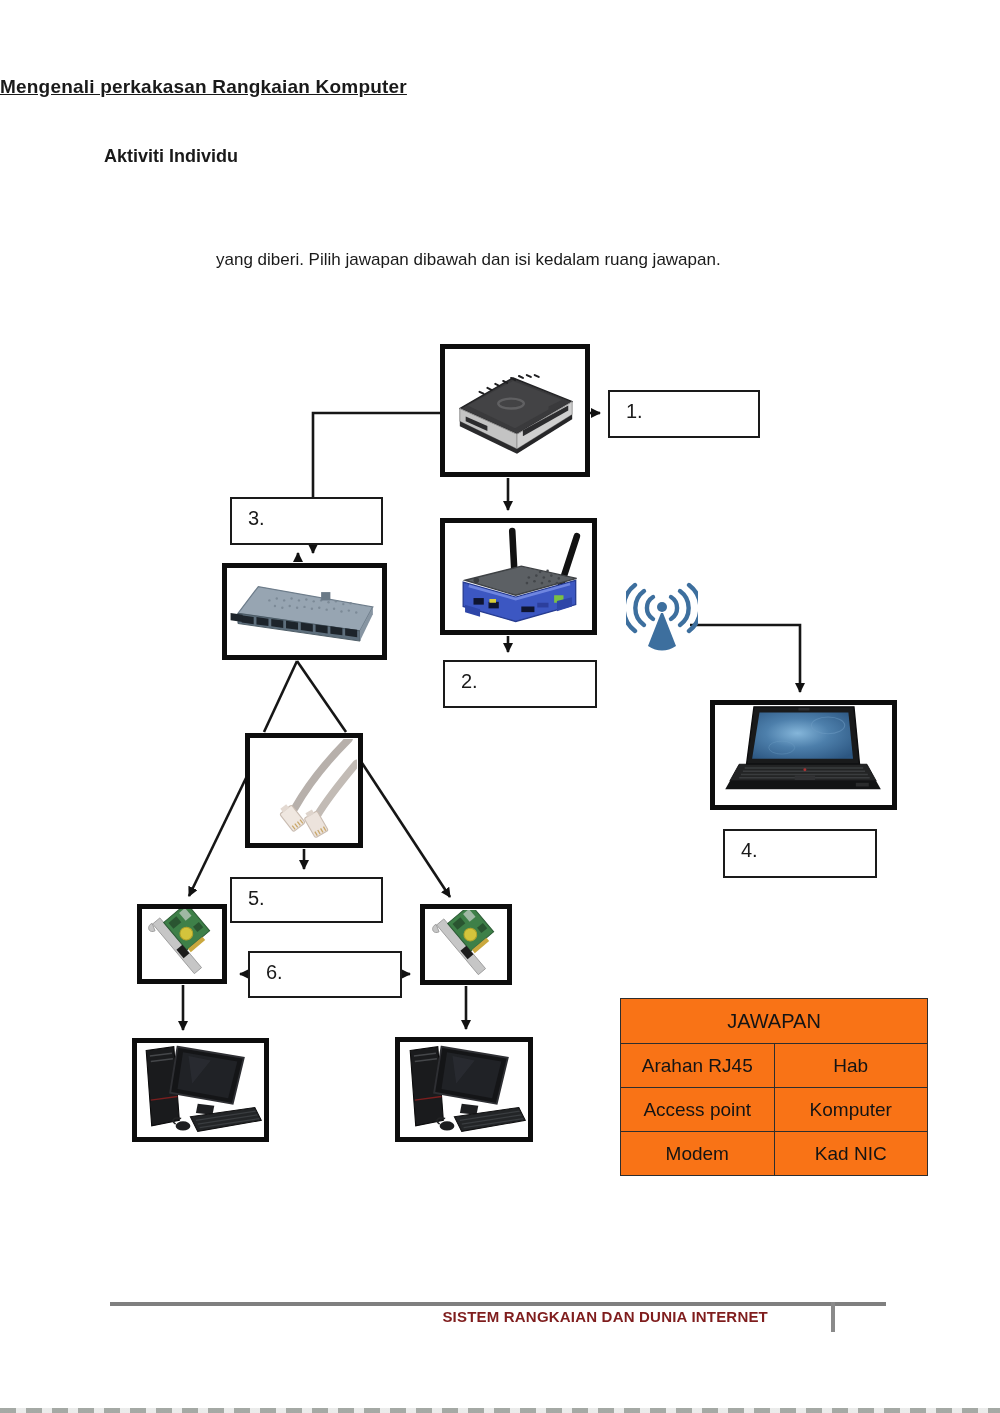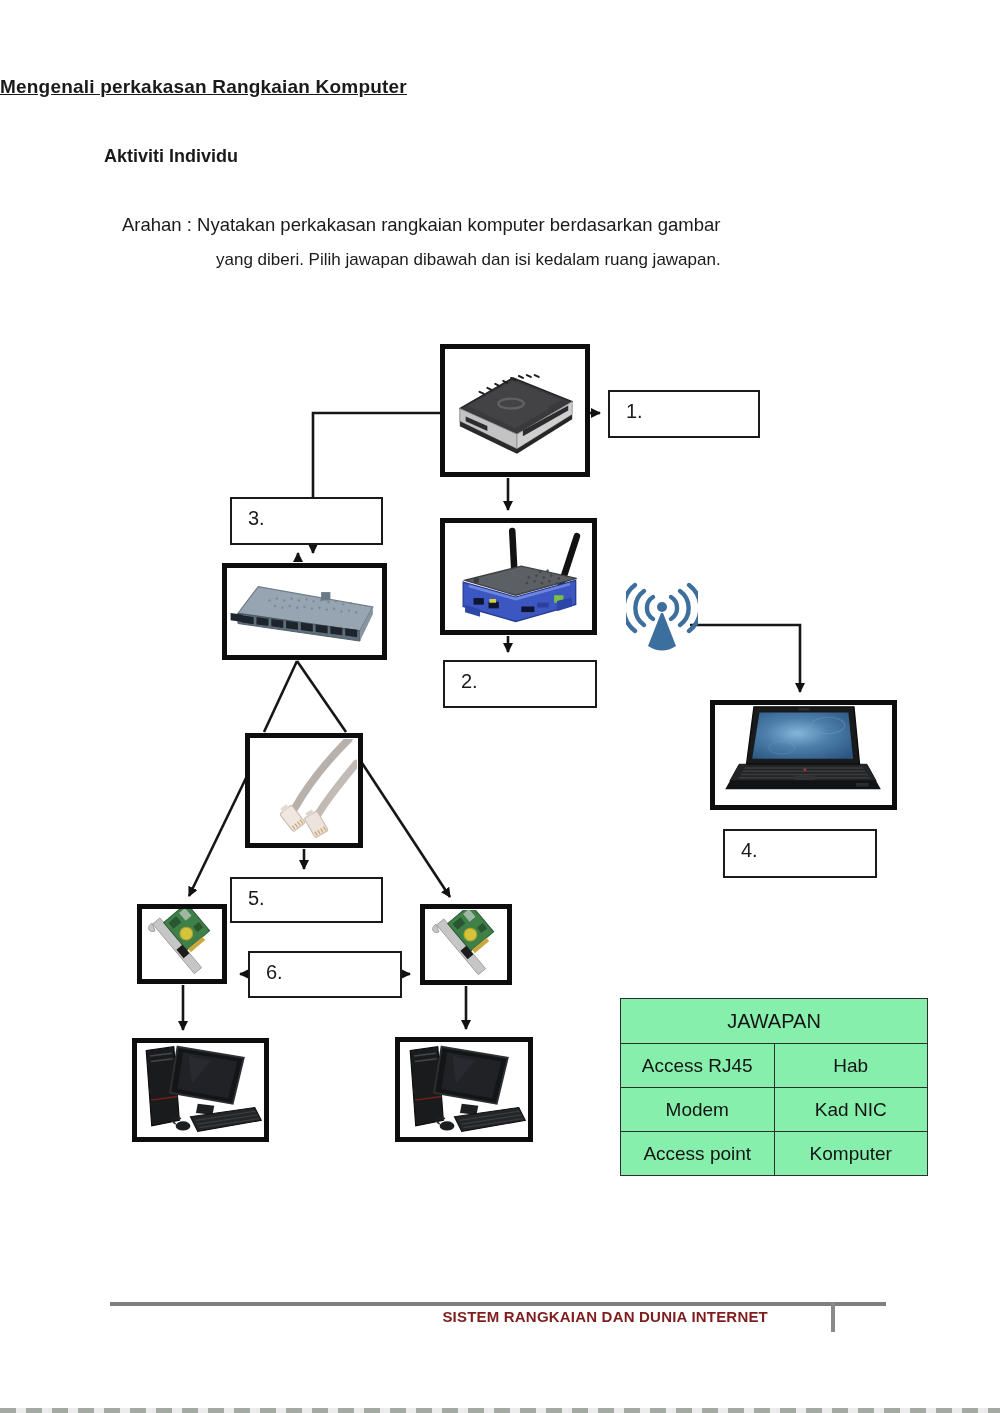--- a/index.html
+++ b/index.html
@@ -32,21 +32,21 @@
   .ansbox{
     z-index:2;background:#ffffff;border:2px solid #1a1a1a;
     box-sizing:border-box;font-size:20px;color:#1a1a1a;
     padding:8px 0 0 16px;
   }
   .apicon{z-index:2;}
   
   #jawapan{
     top:998px;left:620px;width:308px;z-index:2;
     border-collapse:collapse;table-layout:fixed;
-    background:#86efac;
+    background:#f97316;
     font-size:19px;color:#141414;
   }
   #jawapan td{
     border:1.6px solid #2e2e2e;
     text-align:center;vertical-align:middle;
     height:43px;padding:0;
   }
   #jawapan td.hdr{font-size:20px;height:44px;}
   
   .footer-line{top:1302px;left:110px;width:776px;height:4px;background:#7f7f7f;z-index:2;}
@@ -61,21 +61,20 @@
       rgba(55,65,55,.45) 0 16px, rgba(55,65,55,.10) 16px 26px);
   }
 </style>
 </head>
 <body>
 
 <div id="page">
 
   <div class="abs title">Mengenali perkakasan Rangkaian Komputer</div>
   <div class="abs activity">Aktiviti Individu</div>
-  <div class="abs instr1">Arahan : Nyatakan perkakasan rangkaian komputer berdasarkan gambar</div>
   <div class="abs instr2">yang diberi. Pilih jawapan dibawah dan isi kedalam ruang jawapan.</div>
 
   <svg id="connector-svg" class="abs" width="1000" height="1413" viewBox="0 0 1000 1413">
     <defs>
       <marker id="arr" markerWidth="11" markerHeight="10" refX="9" refY="5" orient="auto" markerUnits="userSpaceOnUse">
         <path d="M0,0 L10,5 L0,10 Z" fill="#111"></path>
       </marker>
     </defs>
     <g stroke="#161616" stroke-width="2.6" fill="none">
       <path d="M590,413 H600" marker-end="url(#arr)"></path>
@@ -343,31 +342,31 @@
       <path d="M42,88 C36,84 40,80 48,82" stroke="#232425" stroke-width="1.6" fill="none"></path>
     </svg>
   </div>
 
   <table id="jawapan" class="abs">
     <tbody>
         <tr>
       <td class="hdr" colspan="2">JAWAPAN</td>
     </tr>
     <tr>
-      <td style="width:47%;">Access RJ45</td>
+      <td style="width:47%;">Arahan RJ45</td>
       <td>Hab</td>
+    </tr>
+    <tr>
+      <td>Access point</td>
+      <td>Komputer</td>
     </tr>
     <tr>
       <td>Modem</td>
       <td>Kad NIC</td>
     </tr>
-    <tr>
-      <td>Access point</td>
-      <td>Komputer</td>
-    </tr>
   </tbody>
     </table>
 
   <div class="abs footer-line"></div>
   <div class="abs footer-tick"></div>
   <div class="abs footer-text">SISTEM RANGKAIAN DAN DUNIA INTERNET</div>
   <div class="abs bottom-edge"></div>
 
 </div>
 

